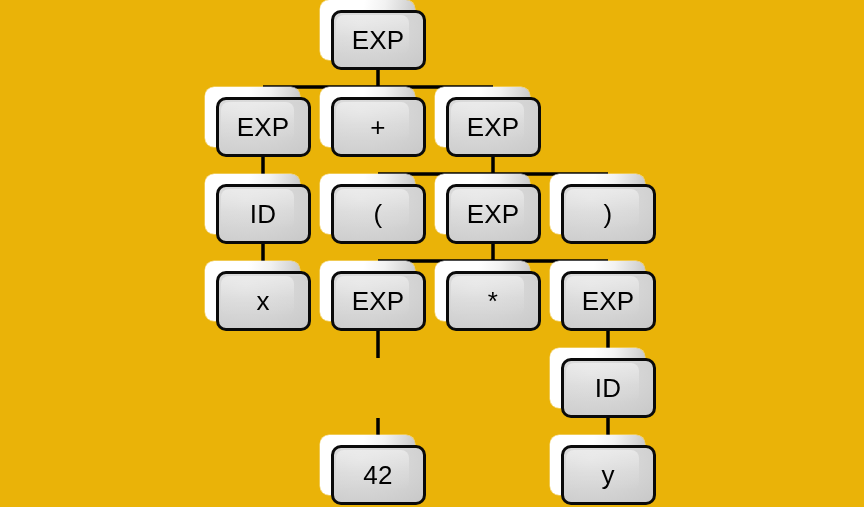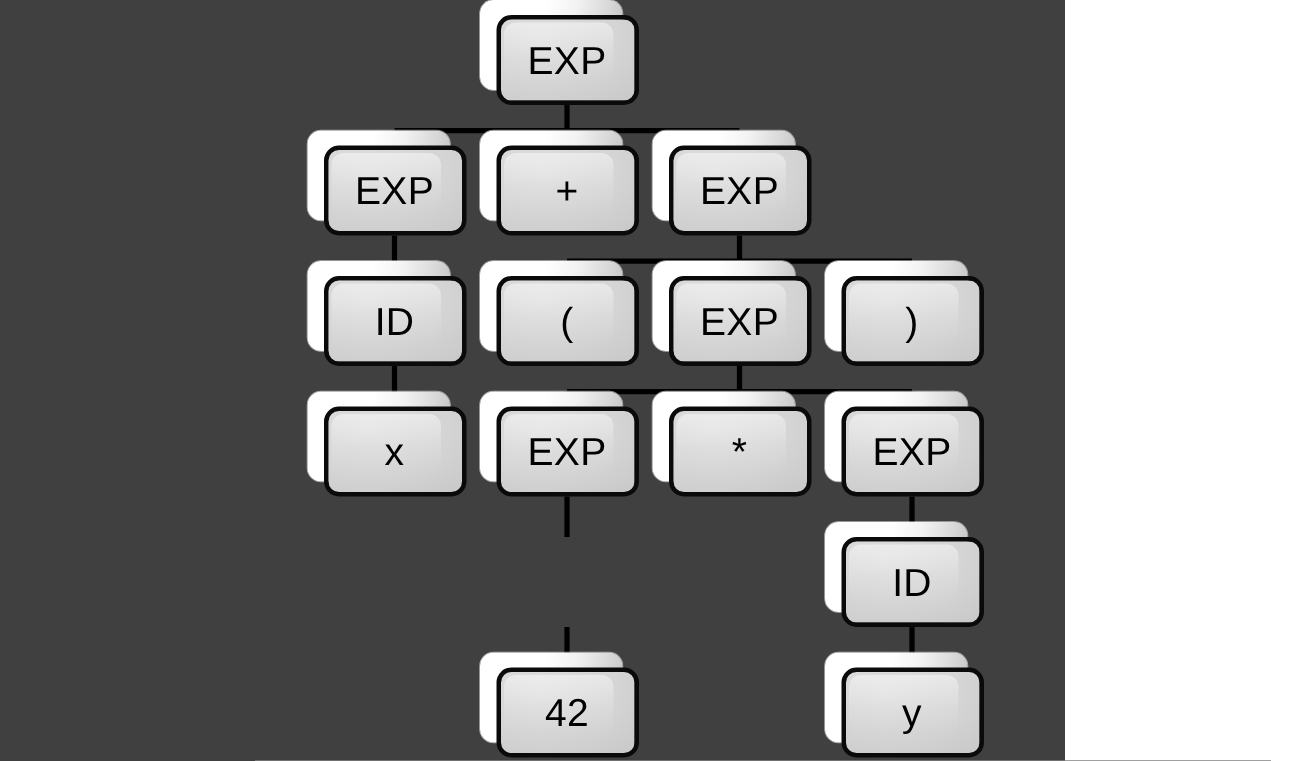--- a/index.html
+++ b/index.html
@@ -8,23 +8,23 @@
     padding: 0;
   }
   body {
     width: 864px;
     height: 507px;
     overflow: hidden;
     font-family: "Liberation Sans", sans-serif;
   }
   #canvas {
     position: relative;
-    width: 710px;
-    height: 507px;
-    background: #404040;
+    width: 864px;
+    height: 507px;
+    background: #eab308;
     overflow: hidden;
   }
   #edge-layer {
     position: absolute;
     left: 0;
     top: 0;
     width: 864px;
     height: 507px;
     pointer-events: none;
     z-index: 1;

